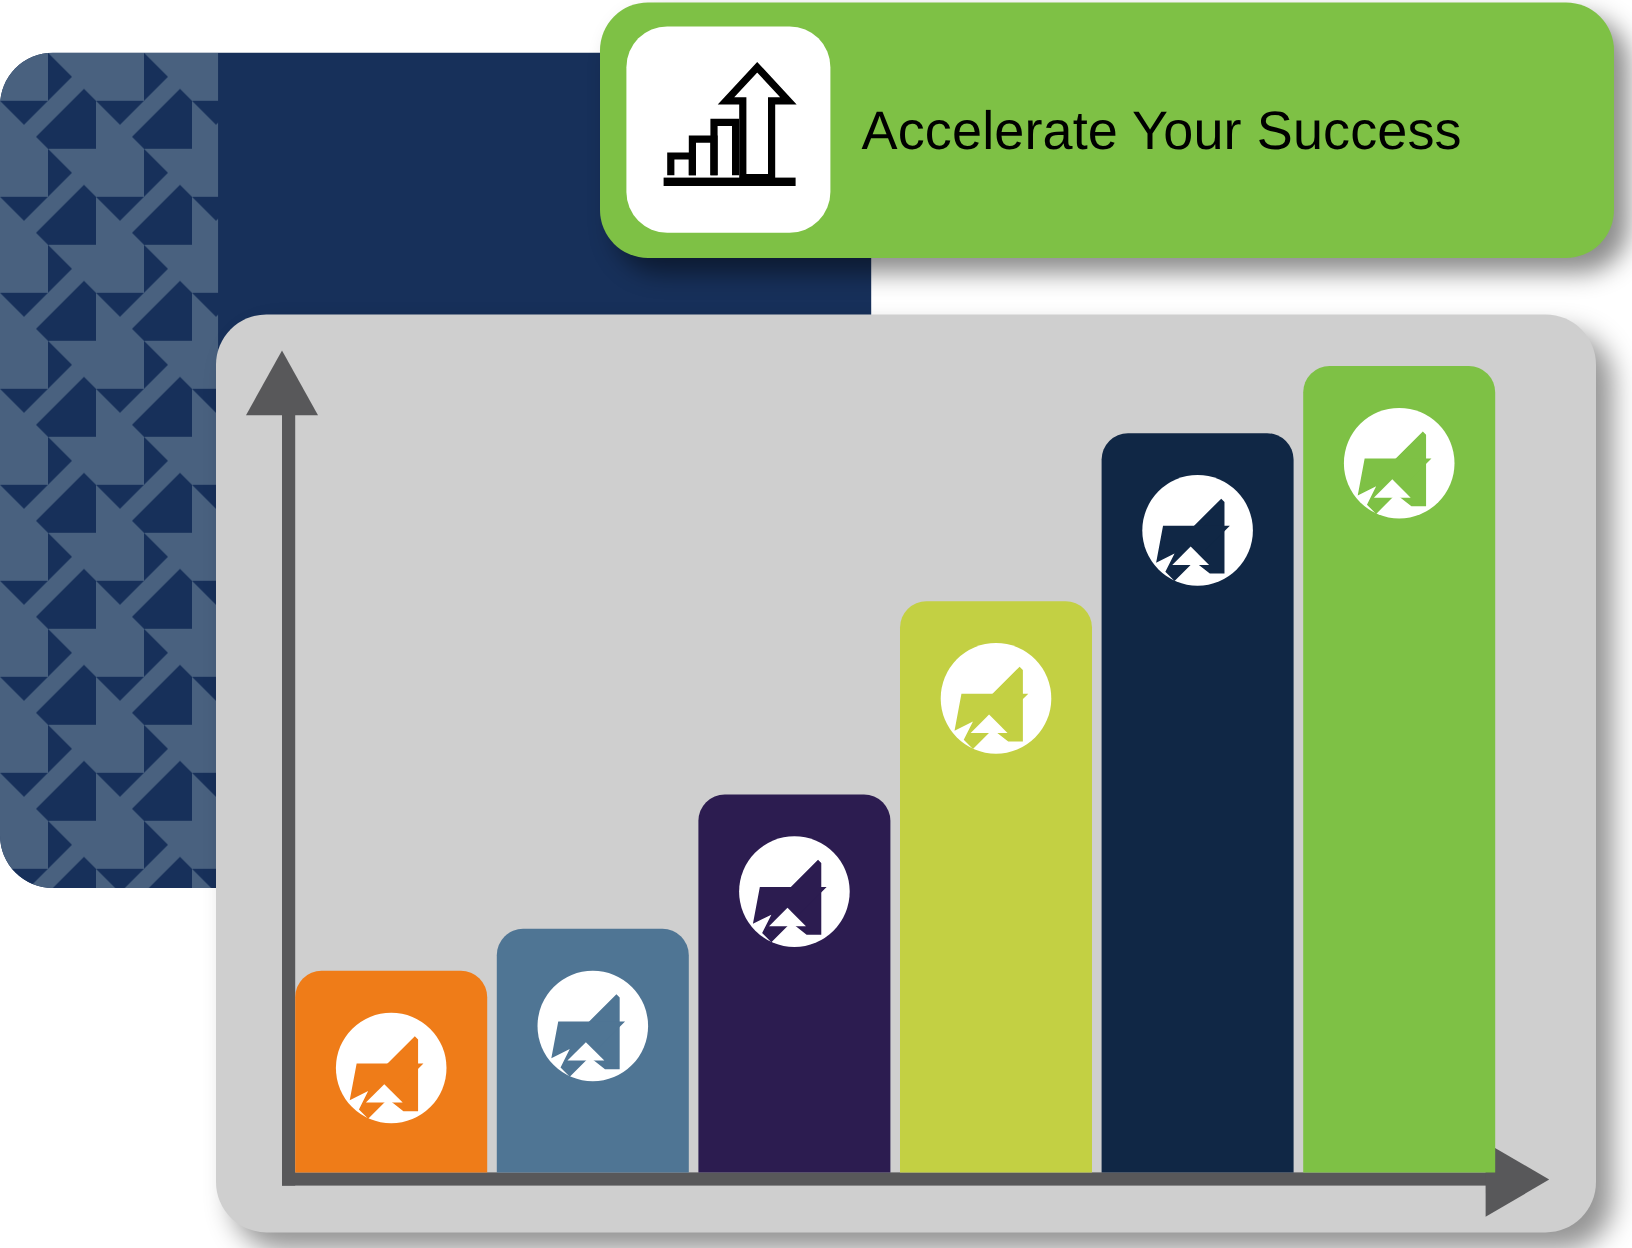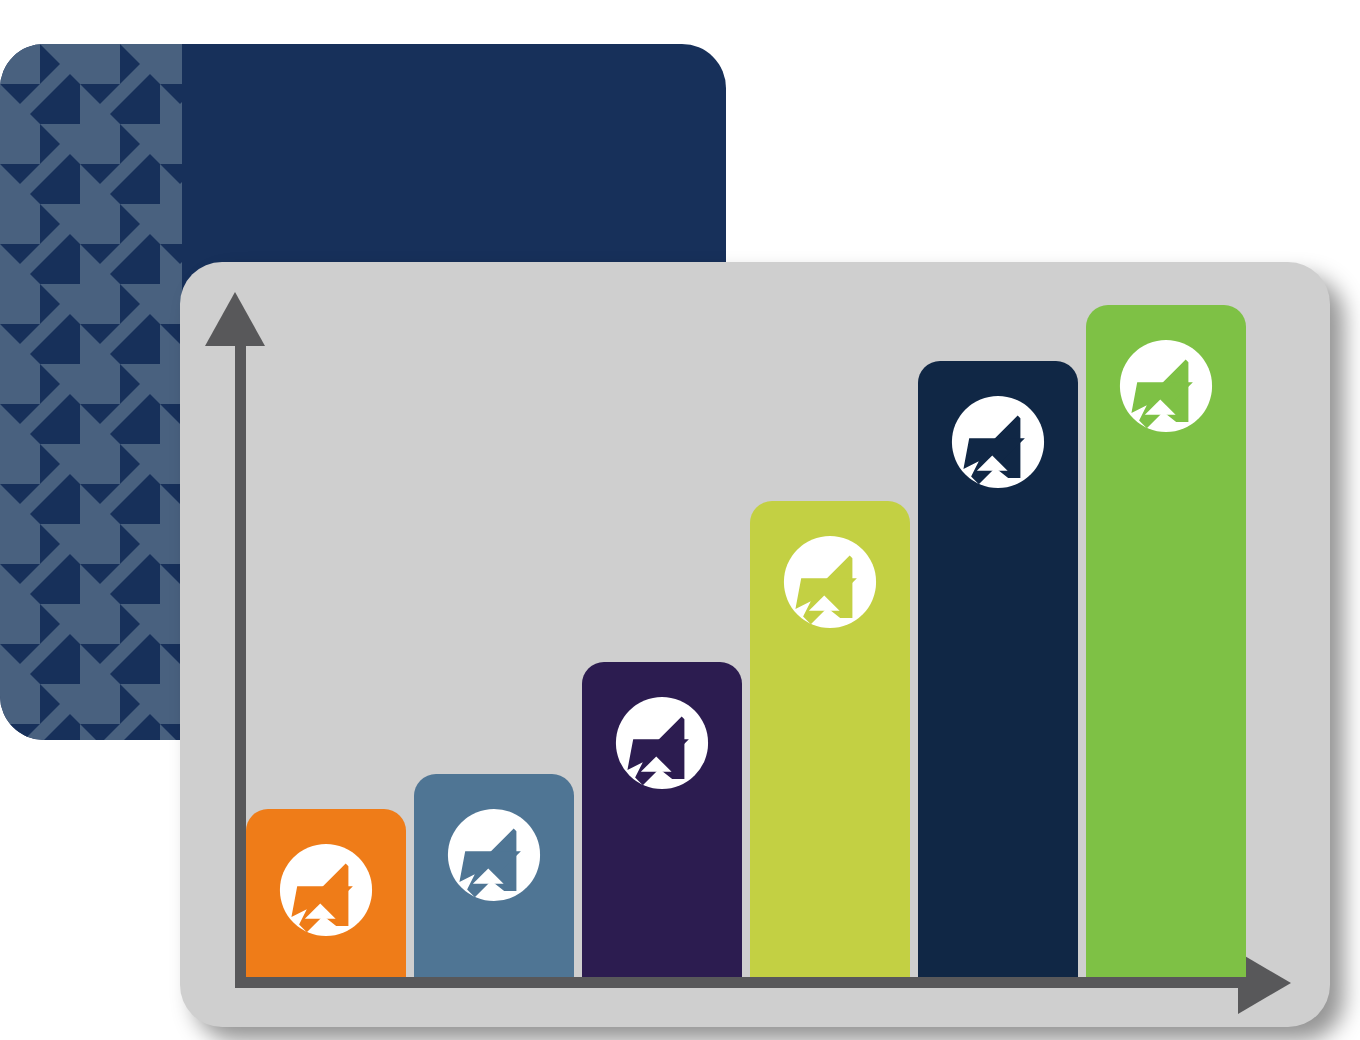--- a/index.html
+++ b/index.html
@@ -255,14 +255,28 @@
                 <path d="M20 46 L78 46 L30 94 L22 86 L30 70 L14 78 Z" fill="#7ec145"></path>
                 <path d="M28 80 L44 64 L60 80 Z" fill="#ffffff"></path>
               </svg>
             </div>
           </div>
         </div>
 
     </div>
   </div>
 
+  <div class="banner">
+    <div class="banner-icon-box">
+      <svg width="120" height="120" viewBox="0 0 120 120" xmlns="http://www.w3.org/2000/svg" aria-hidden="true">
+        <g fill="none" stroke="#000000" stroke-width="6" stroke-linejoin="miter" stroke-linecap="butt">
+          <path d="M12 98 V82 H30 V98"></path>
+          <path d="M30 98 V68 H48 V98"></path>
+          <path d="M48 98 V54 H66 V98"></path>
+        </g>
+        <path d="M72 100 V36 H58 L84 8 L110 36 H96 V100 Z" fill="none" stroke="#000000" stroke-width="6" stroke-linejoin="miter"></path>
+        <rect x="6" y="100" width="110" height="7" fill="#000000"></rect>
+      </svg>
+    </div>
+    <div class="banner-title">Accelerate Your Success</div>
+  </div>
 
 </div>
 
 </body></html>

